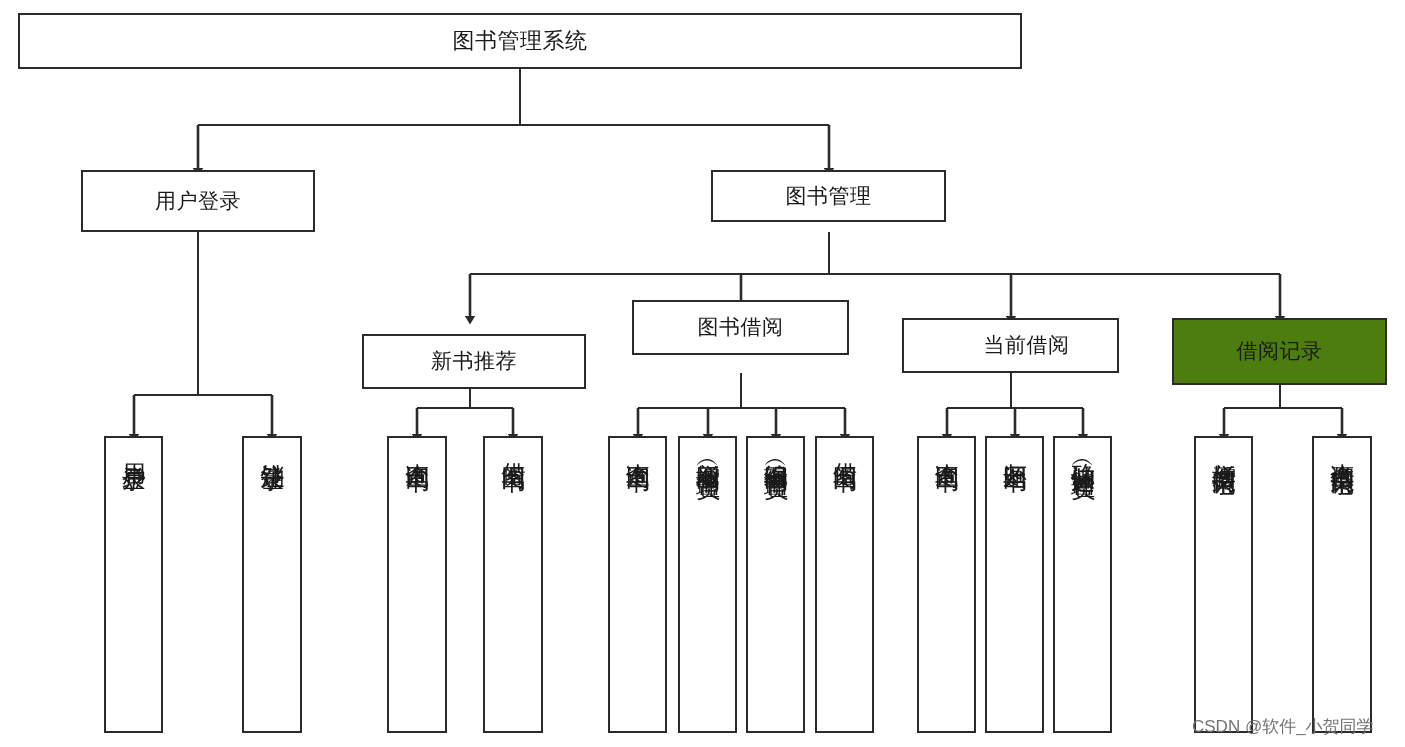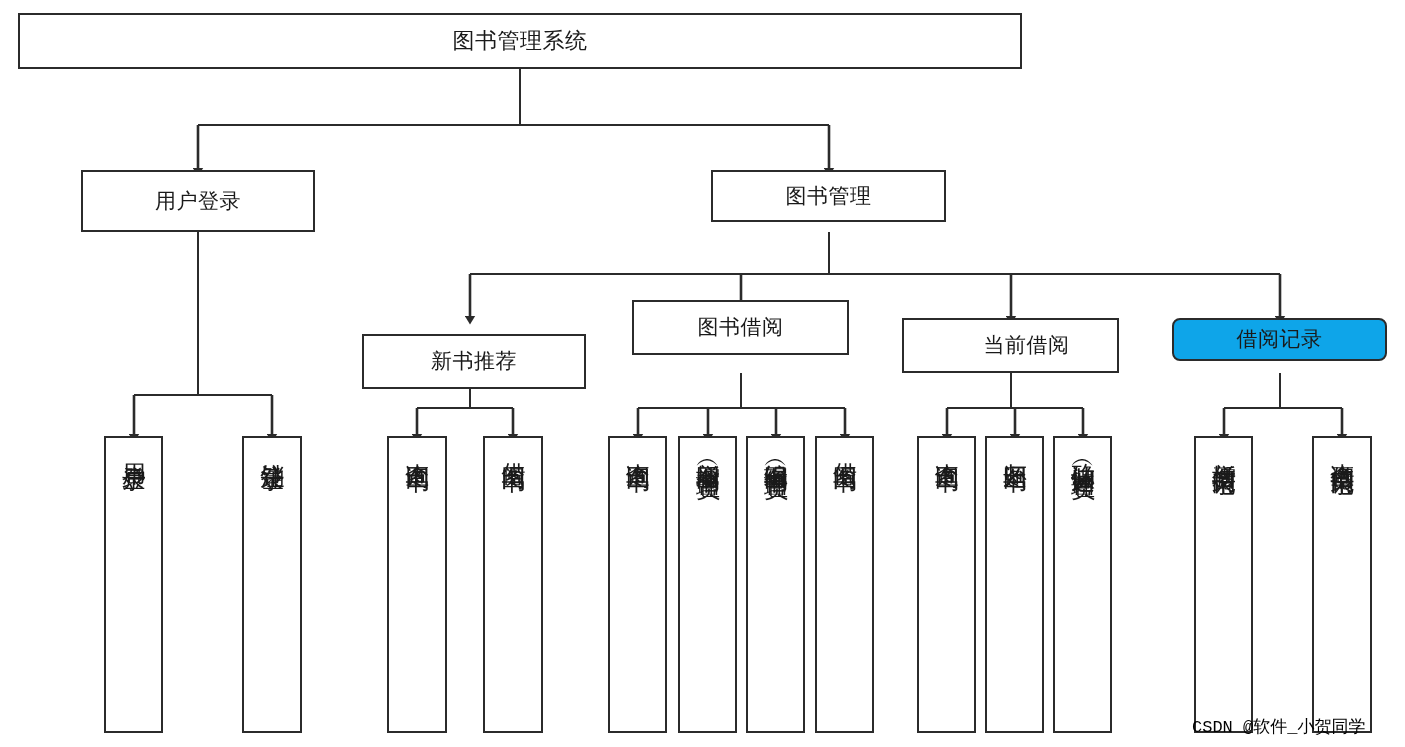--- a/index.html
+++ b/index.html
@@ -124,21 +124,21 @@
       </div>
       <div class="node horizontal" style="left: 362px; top: 334px; width: 224px; height: 55px; border-color: rgb(43, 43, 43); background: rgb(255, 255, 255); color: rgb(26, 26, 26);">
         <span class="label">新书推荐</span>
       </div>
       <div class="node horizontal" style="left: 632px; top: 300px; width: 217px; height: 55px; border-color: rgb(43, 43, 43); background: rgb(255, 255, 255); color: rgb(26, 26, 26);">
         <span class="label">图书借阅</span>
       </div>
       <div class="node horizontal" style="left: 902px; top: 318px; width: 217px; height: 55px; border-color: rgb(43, 43, 43); background: rgb(255, 255, 255); color: rgb(26, 26, 26); padding-left: 32px;">
         <span class="label">当前借阅</span>
       </div>
-      <div class="node horizontal" style="left: 1172px; top: 318px; width: 215px; height: 43px; border-color: rgb(43, 43, 43); background: #0ea5e9; color: rgb(26, 26, 26); border-radius: 8px;">
+      <div class="node horizontal" style="left: 1172px; top: 318px; width: 215px; height: 67px; border-color: rgb(43, 43, 43); background: #4d7c0f; color: rgb(26, 26, 26);">
         <span class="label">借阅记录</span>
       </div>
       <div class="node vertical" style="left: 104px; top: 436px; width: 59px; height: 297px; border-color: rgb(43, 43, 43); background: rgb(255, 255, 255); color: rgb(26, 26, 26);">
         <span class="label">用户登录</span>
       </div>
       <div class="node vertical" style="left: 242px; top: 436px; width: 60px; height: 297px; border-color: rgb(43, 43, 43); background: rgb(255, 255, 255); color: rgb(26, 26, 26);">
         <span class="label">注销登录</span>
       </div>
       <div class="node vertical" style="left: 387px; top: 436px; width: 60px; height: 297px; border-color: rgb(43, 43, 43); background: rgb(255, 255, 255); color: rgb(26, 26, 26);">
         <span class="label">查询图书</span>
@@ -168,14 +168,14 @@
         <span class="label">确认归还（管理员）</span>
       </div>
       <div class="node vertical" style="left: 1194px; top: 436px; width: 59px; height: 297px; border-color: rgb(43, 43, 43); background: rgb(255, 255, 255); color: rgb(26, 26, 26);">
         <span class="label">新增借阅记录</span>
       </div>
       <div class="node vertical" style="left: 1312px; top: 436px; width: 60px; height: 297px; border-color: rgb(43, 43, 43); background: rgb(255, 255, 255); color: rgb(26, 26, 26);">
         <span class="label">查询借阅记录</span>
       </div>
     </div>
 
-  <div class="watermark" style="left: 1192px; top: 715px; color: #000000; font-family: Liberation Mono, monospace;">CSDN @软件_小贺同学</div>
+  <div class="watermark" style="left: 1192px; top: 715px; color: #737373;">CSDN @软件_小贺同学</div>
 </div>
 
 </body></html>

